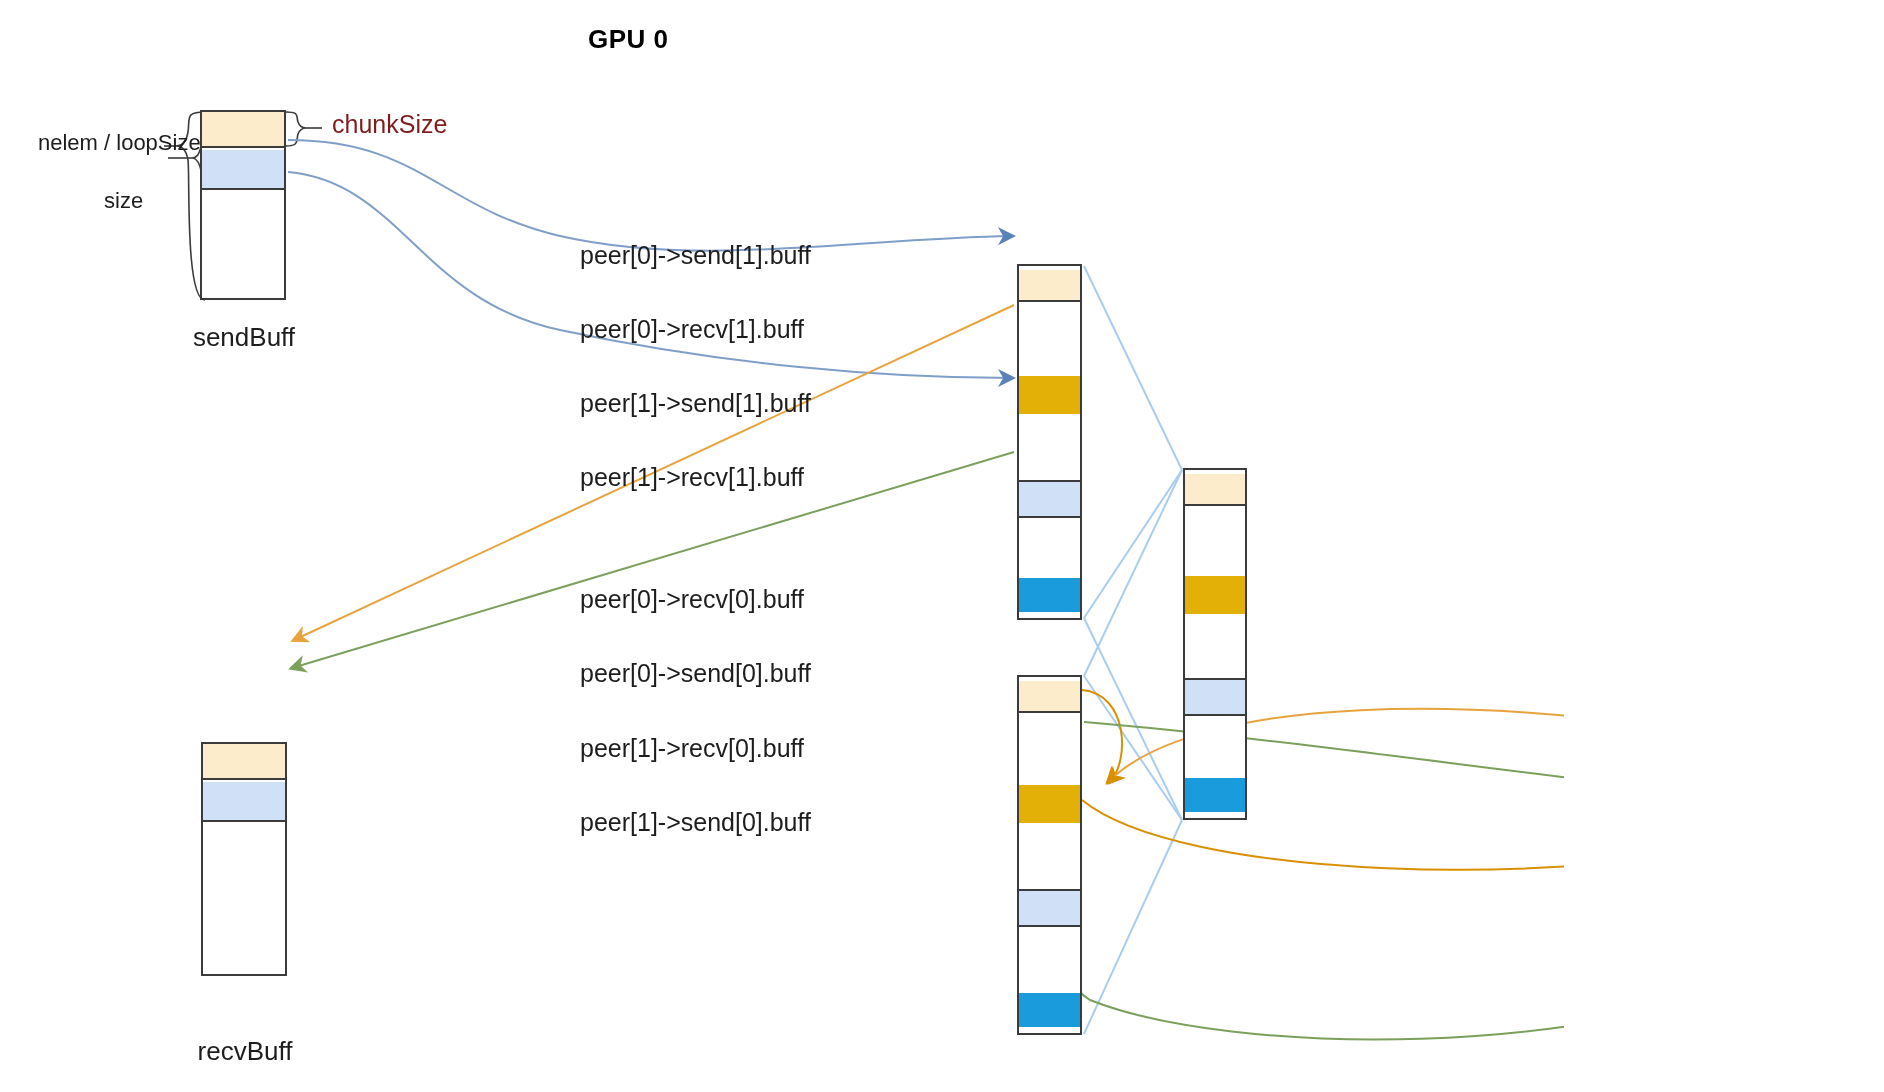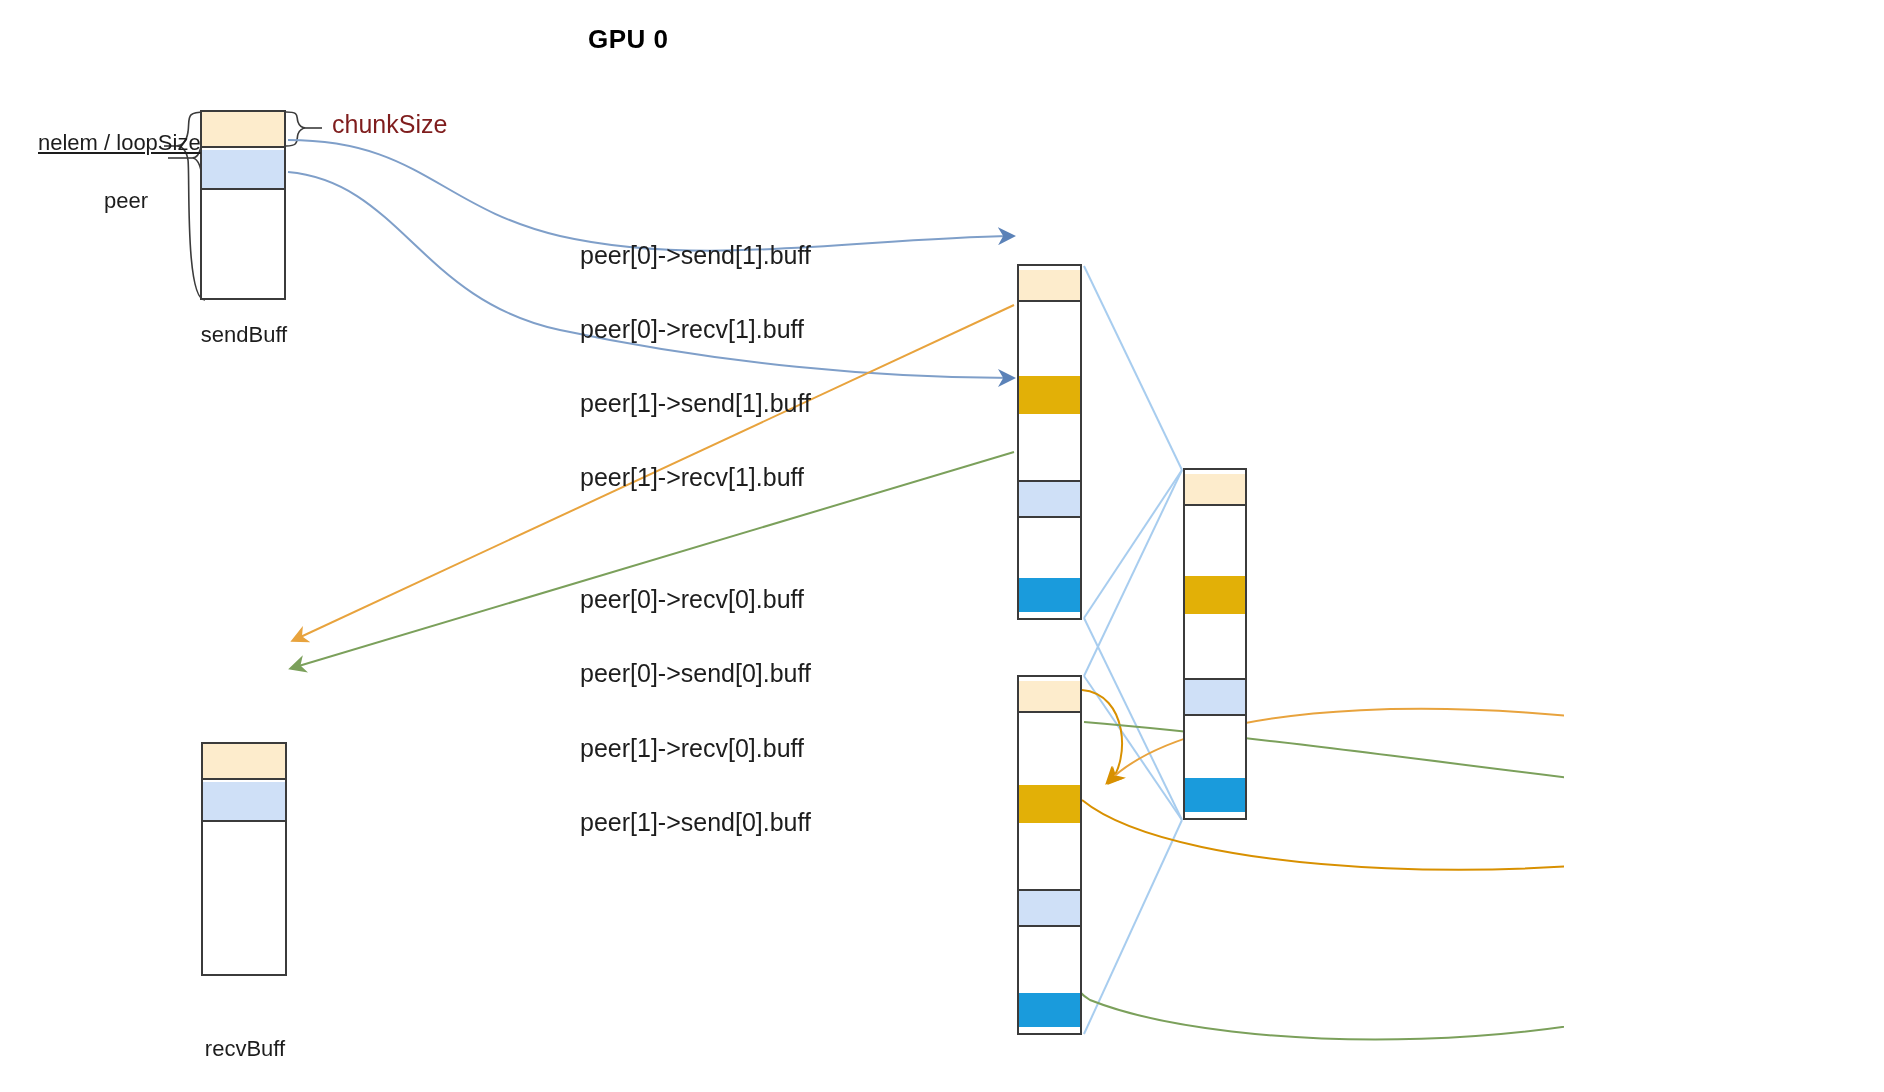--- a/index.html
+++ b/index.html
@@ -39,21 +39,21 @@
   }
   .seg {
     position: absolute;
     left: 0;
     right: 0;
     box-sizing: border-box;
   }
   .seg.bordered { border-top: 2px solid #3b3b3b; border-bottom: 2px solid #3b3b3b; }
   .buf-label {
     position: absolute;
-    font-size: 22px;
+    font-size: 26px;
     color: #1d1d1d;
     white-space: nowrap;
     text-align: center;
   }
   .peer-label {
     position: absolute;
     font-size: 25px;
     color: #1d1d1d;
     white-space: nowrap;
   }
@@ -163,22 +163,22 @@
     <div class="seg" style="top:38px; height:40px; background:#cfe0f7; border-bottom:2px solid #3b3b3b;"></div>
   </div>
   <div class="buf-label" style="left:192px; top:322px; width:104px;">sendBuff</div>
 
   <div class="buf" style="left:201px; top:742px; width:86px; height:234px;">
     <div class="seg" style="top:0px; height:36px; background:#fdeccc; border-bottom:2px solid #3b3b3b;"></div>
     <div class="seg" style="top:38px; height:40px; background:#cfe0f7; border-bottom:2px solid #3b3b3b;"></div>
   </div>
   <div class="buf-label" style="left:193px; top:1000px; width:104px;margin-top:36px;">recvBuff</div>
 
-  <div class="dim-label" style="left:38px; top:130px;text-decoration:underline;">nelem / loopSize</div>
-  <div class="dim-label" style="left:104px; top:188px;">peer</div>
+  <div class="dim-label" style="left:38px; top:130px;">nelem / loopSize</div>
+  <div class="dim-label" style="left:104px; top:188px;">size</div>
   <div class="chunk-label" style="left:332px; top:110px;">chunkSize</div>
 
   <div class="peer-label" style="left:580px; top:241px;">peer[0]-&gt;send[1].buff</div>
   <div class="peer-label" style="left:580px; top:315px;">peer[0]-&gt;recv[1].buff</div>
   <div class="peer-label" style="left:580px; top:389px;">peer[1]-&gt;send[1].buff</div>
   <div class="peer-label" style="left:580px; top:463px;">peer[1]-&gt;recv[1].buff</div>
   <div class="peer-label" style="left:580px; top:585px;">peer[0]-&gt;recv[0].buff</div>
   <div class="peer-label" style="left:580px; top:659px;">peer[0]-&gt;send[0].buff</div>
   <div class="peer-label" style="left:580px; top:734px;">peer[1]-&gt;recv[0].buff</div>
   <div class="peer-label" style="left:580px; top:808px;">peer[1]-&gt;send[0].buff</div>

